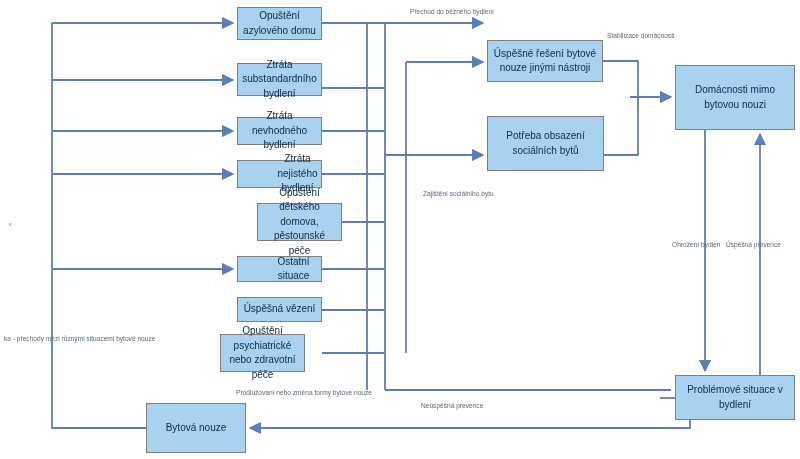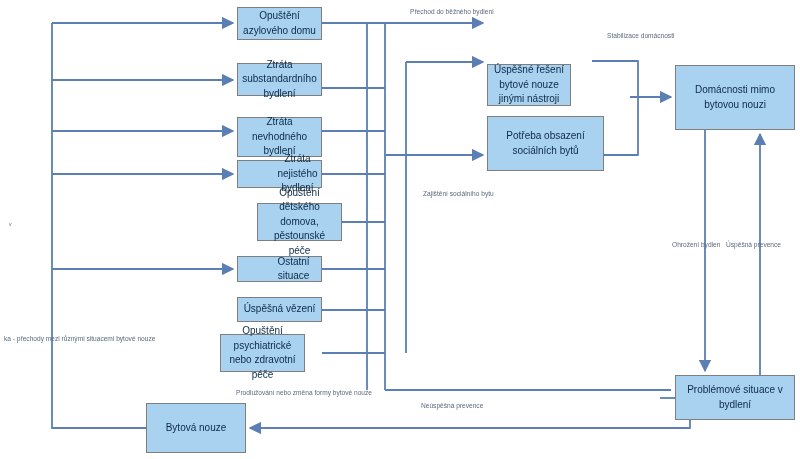--- a/index.html
+++ b/index.html
@@ -64,33 +64,33 @@
 
       <path d="M795,398 L690,398 L690,428 L250,428" marker-end="url(#ah)"></path>
       <path d="M675,398 L660,398"></path>
     </g>
   </svg>
 
   <div class="node" style="left:237px;top:7px;width:85px;height:33px;">Opuštění azylového domu</div>
 
   <div class="node" style="left:237px;top:63px;width:85px;height:33px;">Ztráta substandardního bydlení</div>
 
-  <div class="node" style="left:237px;top:117px;width:85px;height:40px;">Ztráta nevhodného bydlení</div>
+  <div class="node" style="left:237px;top:117px;width:85px;height:28px;">Ztráta nevhodného bydlení</div>
 
   <div class="node" style="left:237px;top:160px;width:85px;height:28px;padding-left:40px;">Ztráta nejistého bydlení</div>
 
   <div class="node" style="left:237px;top:203px;width:85px;height:38px;margin-left:20px;">Opuštění dětského domova, pěstounské péče</div>
 
   <div class="node" style="left:237px;top:256px;width:85px;height:26px;padding-left:32px;">Ostatní situace</div>
 
   <div class="node" style="left:237px;top:297px;width:85px;height:25px;">Úspěšná vězení</div>
 
   <div class="node" style="left:220px;top:334px;width:85px;height:38px;">Opuštění psychiatrické nebo zdravotní péče</div>
 
-  <div class="node" style="left:487px;top:40px;width:84px;height:42px;margin-top:24px;">Úspěšné řešení bytové nouze jinými nástroji</div>
+  <div class="node" style="left:487px;top:40px;width:116px;height:42px;">Úspěšné řešení bytové nouze jinými nástroji</div>
 
   <div class="node" style="left:487px;top:116px;width:117px;height:55px;">Potřeba obsazení sociálních bytů</div>
 
   <div class="node" style="left:675px;top:65px;width:120px;height:65px;">Domácnosti mimo bytovou nouzi</div>
 
   <div class="node" style="left:675px;top:375px;width:120px;height:45px;">Problémové situace v bydlení</div>
 
   <div class="node" style="left:146px;top:403px;width:100px;height:50px;">Bytová nouze</div>
 
   <div class="elabel" style="left:410px;top:9px;">Přechod do běžného bydlení</div>

